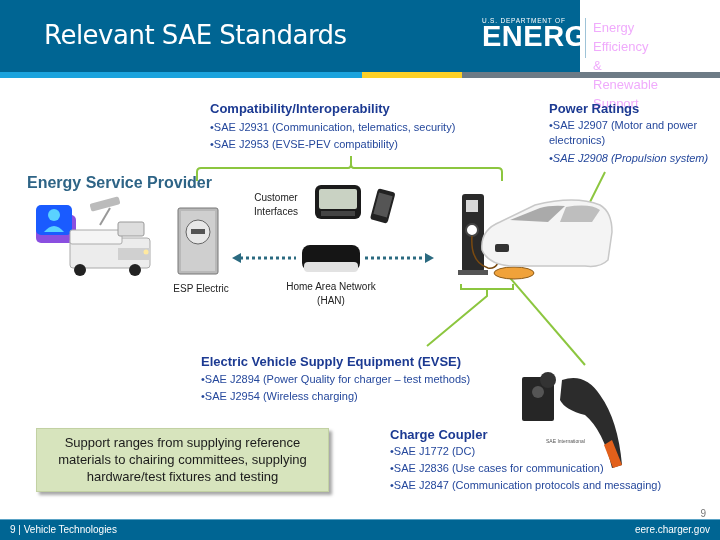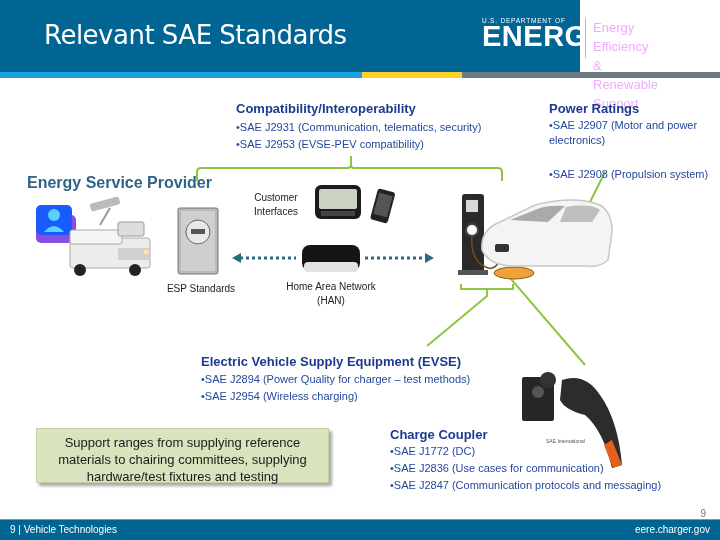--- a/index.html
+++ b/index.html
@@ -19,21 +19,21 @@
   .logo-sep { position:absolute; left:585px; top:18px; width:1px; height:40px; background:#9ec3d7; }
   .logo-eere { position:absolute; left:593px; top:18px; color:#f0abfc; font-size:13px; line-height:19px; }
 
   .section { position:absolute; color:#1a3a8a; }
   .sec-title { font-weight:bold; font-size:13px; color:#1c3a92; }
   .sec-item { font-size:11px; color:#25489c; line-height:17px; }
 
   .lbl-dark { position:absolute; font-weight:normal; font-size:10px; color:#222; text-align:center; line-height:14px; }
   .esp-title { position:absolute; left:27px; top:174px; font-weight:bold; font-size:16px; color:#2e6486; }
 
-  .note { position:absolute; left:36px; top:428px; width:293px; height:55px; background:#d7e4bd; box-shadow:3px 3px 3px rgba(0,0,0,0.35); border:1px solid #c2d1a3; text-align:center; font-size:13px; line-height:17px; color:#1b1b1b; padding-top:5px; }
+  .note { position:absolute; left:36px; top:428px; width:293px; height:64px; background:#d7e4bd; box-shadow:3px 3px 3px rgba(0,0,0,0.35); border:1px solid #c2d1a3; text-align:center; font-size:13px; line-height:17px; color:#1b1b1b; padding-top:5px; }
 
   .pagenum { position:absolute; right:14px; top:508px; font-size:10px; color:#777; }
   .footer { position:absolute; left:0; top:519px; width:720px; height:21px; background:#006593; border-top:1px solid #5aa3c6; color:#fff; font-size:10px; }
   .foot-left { position:absolute; left:10px; top:4px; }
   .foot-right { position:absolute; right:10px; top:4px; }
 
   svg.overlay { position:absolute; left:0; top:0; }
 </style>
 </head>
 <body>
@@ -135,40 +135,40 @@
   <g>
     <rect x="522" y="377" width="32" height="44" rx="2" fill="#262626"></rect>
     <circle cx="538" cy="392" r="6" fill="#555"></circle>
     <circle cx="548" cy="380" r="8" fill="#333"></circle>
     <path d="M562 380 Q585 372 600 395 Q618 420 622 465 L612 468 Q603 430 585 415 Q565 410 560 400 Z" fill="#2c2c2c"></path>
     <path d="M612 440 L622 465 L613 468 L604 445 Z" fill="#e2601b"></path>
     <text x="546" y="443" font-size="5" fill="#555" font-family="Liberation Sans, sans-serif">SAE International</text>
   </g>
 </svg>
 
-<div class="section" style="left:210px; top:101px;margin-left:26px;">
+<div class="section" style="left:210px; top:101px;">
   <div class="sec-title">Compatibility/Interoperability</div>
   <div class="sec-item" style="margin-top:3px">•SAE J2931 (Communication, telematics, security)</div>
   <div class="sec-item">•SAE J2953 (EVSE-PEV compatibility)</div>
 </div>
 
 <div class="section" style="left:549px; top:101px; width:165px;">
   <div class="sec-title">Power Ratings</div>
   <div class="sec-item" style="margin-top:2px; line-height:15px;">•SAE J2907 (Motor and power electronics)</div>
-  <div class="sec-item" style="margin-top:19px; line-height:15px;">•SAE J2908 (Propulsion system)</div>
+  <div class="sec-item" style="margin-top:3px; line-height:15px;font-style:italic;">•SAE J2908 (Propulsion system)</div>
 </div>
 
 <div class="esp-title">Energy Service Provider</div>
 
 <div class="lbl-dark" style="left:248px; top:191px; width:56px;">
   <div>Customer</div>
   <div>Interfaces</div>
 </div>
 
-<div class="lbl-dark" style="left:158px; top:282px; width:86px;">ESP Standards</div>
+<div class="lbl-dark" style="left:158px; top:282px; width:86px;">ESP Electric</div>
 
 <div class="lbl-dark" style="left:270px; top:280px; width:122px;">
   <div>Home Area Network</div>
   <div>(HAN)</div>
 </div>
 
 <div class="section" style="left:201px; top:354px;">
   <div class="sec-title">Electric Vehicle Supply Equipment (EVSE)</div>
   <div class="sec-item" style="margin-top:2px">•SAE J2894 (Power Quality for charger – test methods)</div>
   <div class="sec-item">•SAE J2954 (Wireless charging)</div>

